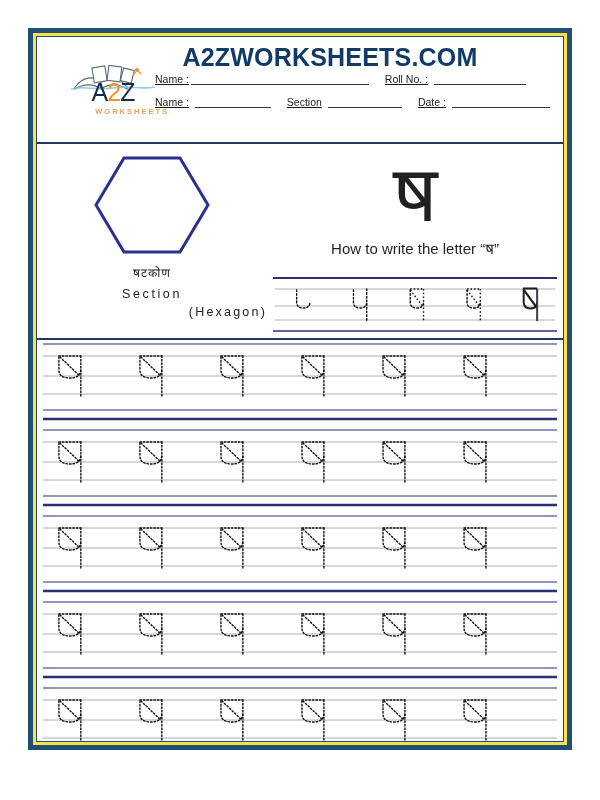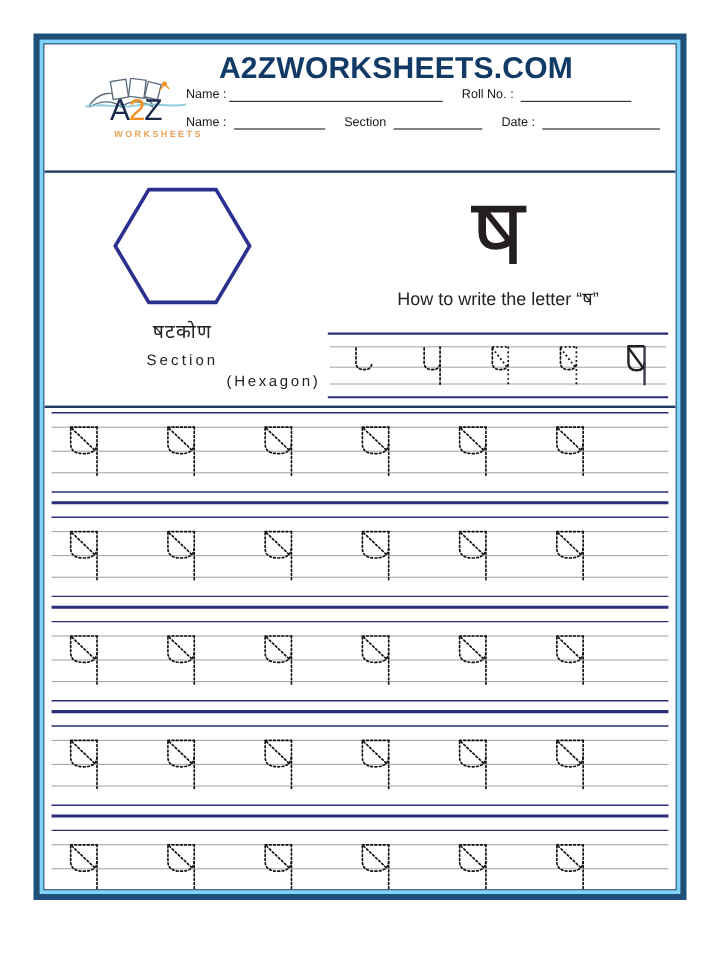--- a/index.html
+++ b/index.html
@@ -9,21 +9,21 @@
     -webkit-font-smoothing:antialiased;
   }
 
   
   .page{
     position:absolute;
     left:28px; top:28px;
     width:544px; height:722px;
     border:5px solid #1f4e79;
     box-sizing:border-box;
-    background:#7dd3fc;
+    background:#fde047;
   }
   .page-inner{
     position:absolute;
     left:3px; top:3px; right:3px; bottom:3px;
     border:1px solid #1f4e79;
     background:#ffffff;
     box-sizing:border-box;
     overflow:hidden;
   }
 
@@ -76,20 +76,21 @@
     position:absolute;
     left:118px; top:36px; right:8px;
     font-size:10.5px;
     color:#1a1a1a;
   }
   .field-row{
     display:flex;
     align-items:flex-end;
     margin-bottom:11px;
     white-space:nowrap;
+    text-decoration:underline;
   }
   .fld-label{ margin-right:2px; }
   .rule{
     border-bottom:1px solid #333;
     height:11px;
     display:inline-block;
   }
   .rule.name{ width:178px; }
   .rule.roll{ width:92px; margin-left:4px;}
   .rule.cls{ width:76px; margin-left:4px;}
@@ -106,21 +107,21 @@
   }
 
   
   .hex-block{
     position:absolute;
     left:0; top:0; width:230px; height:194px;
     text-align:center;
   }
   .hex-svg{ margin-top:8px; }
   .hex-caption-hi{
-    font-size:16px;
+    font-size:12px;
     color:#222;
     letter-spacing:1px;
     margin-top:2px;
     font-family:"DejaVu Sans", sans-serif;
   }
   .hex-caption-en{
     font-size:12.5px;
     color:#222;
     letter-spacing:2.6px;
     margin-top:6px;

